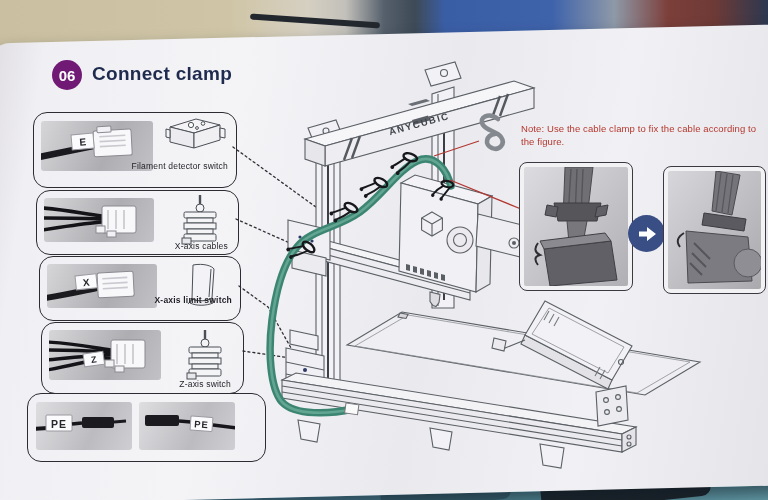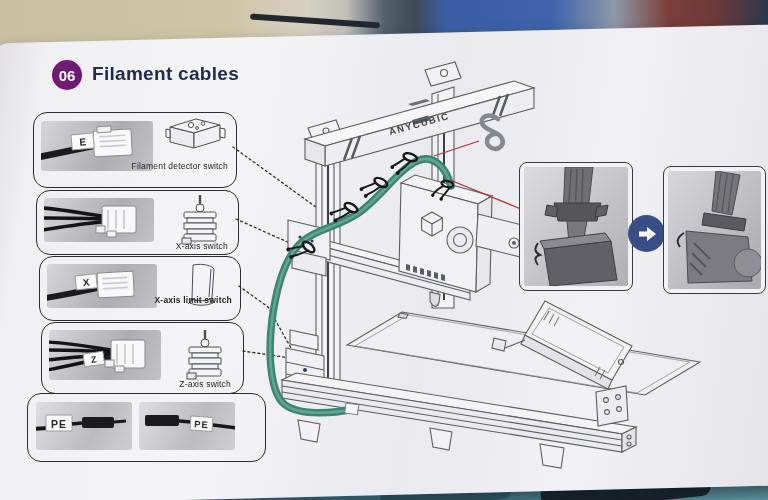--- a/index.html
+++ b/index.html
@@ -191,21 +191,21 @@
         <path d="M479,141 L434,156"></path>
         <path d="M450,180 L521,209"></path>
       </g>
 
       <g transform="translate(468,110)">
         <path d="M30,9 C21,2 10,7 15,15 C19,21 29,21 33,27 C38,34 31,41 24,38 C16,35 18,25 27,24" fill="none" stroke="#84888f" stroke-width="4.6" stroke-linecap="round" stroke-linejoin="round"></path>
       </g>
     </svg>
 
     <div class="step-badge">06</div>
-    <div class="page-title">Filament cables</div>
+    <div class="page-title">Connect clamp</div>
 
     <div class="panel" style="left:33px;top:112px;width:202px;height:74px;">
       <div class="panel-photo" style="left:7px;top:8px;width:112px;height:50px;">
         <svg width="112" height="50" viewBox="0 0 112 50">
           <path d="M-2,36 C18,32 32,29 52,25" stroke="#1b1b1f" stroke-width="6.5" fill="none"></path>
           <g transform="translate(52,10) rotate(-3)">
             <rect width="38" height="26" rx="2" fill="#f8f8fa" stroke="#8a8a90"></rect>
             <rect x="4" y="-4" width="14" height="6" rx="1" fill="#f2f2f5" stroke="#8a8a90"></rect>
             <path d="M6,6 h26 M6,11 h26 M6,16 h26" stroke="#c9c9cf" stroke-width="1.6"></path>
           </g>
@@ -246,21 +246,21 @@
           <path d="M20,2 V12" stroke-width="2.4"></path>
           <circle cx="20" cy="15" r="4"></circle>
           <rect x="4" y="19" width="32" height="6" rx="1.5"></rect>
           <rect x="7" y="25" width="26" height="5"></rect>
           <rect x="4" y="30" width="32" height="6"></rect>
           <rect x="7" y="36" width="26" height="5"></rect>
           <rect x="4" y="41" width="32" height="7" rx="1.5"></rect>
           <rect x="2" y="45" width="9" height="6" fill="#e8e7eb"></rect>
         </g>
       </svg>
-      <div class="panel-label" style="right:10px;bottom:3px;">X-axis switch</div>
+      <div class="panel-label" style="right:10px;bottom:3px;">X-axis cables</div>
     </div>
 
     <div class="panel" style="left:39px;top:256px;width:200px;height:63px;">
       <div class="panel-photo" style="left:7px;top:7px;width:110px;height:44px;">
         <svg width="110" height="44" viewBox="0 0 110 44">
           <path d="M-2,34 C18,31 30,28 50,24" stroke="#1b1b1f" stroke-width="6" fill="none"></path>
           <g transform="translate(50,9) rotate(-3)">
             <rect width="36" height="25" rx="2" fill="#f8f8fa" stroke="#8a8a90"></rect>
             <path d="M5,6 h25 M5,11 h25 M5,16 h25" stroke="#c9c9cf" stroke-width="1.6"></path>
           </g>
@@ -329,20 +329,21 @@
           <path d="M40,19 L52,20" stroke="#17171b" stroke-width="3.5" fill="none"></path>
           <g transform="translate(52,14) rotate(4)">
             <rect width="22" height="14" rx="1" fill="#fbfafd" stroke="#9a9aa0"></rect>
             <text x="11" y="11" font-size="9.5" font-weight="bold" letter-spacing="1" fill="#26262b" text-anchor="middle">PE</text>
           </g>
           <path d="M74,23 L98,26" stroke="#17171b" stroke-width="3.5" fill="none"></path>
         </svg>
       </div>
     </div>
 
+    <div class="note">Note: Use the cable clamp to fix the cable according to the figure.</div>
 
     <div class="photo-frame" style="left:519px;top:162px;width:104px;height:119px;">
       <svg width="104" height="119" viewBox="0 0 104 119">
         <defs>
           <linearGradient id="pg1" x1="0" y1="0" x2="1" y2="1">
             <stop offset="0" stop-color="#dcdbdf"></stop>
               <stop offset="1" stop-color="#b0afb4"></stop>
           </linearGradient>
         </defs>
         <rect width="104" height="119" fill="url(#pg1)"></rect>

